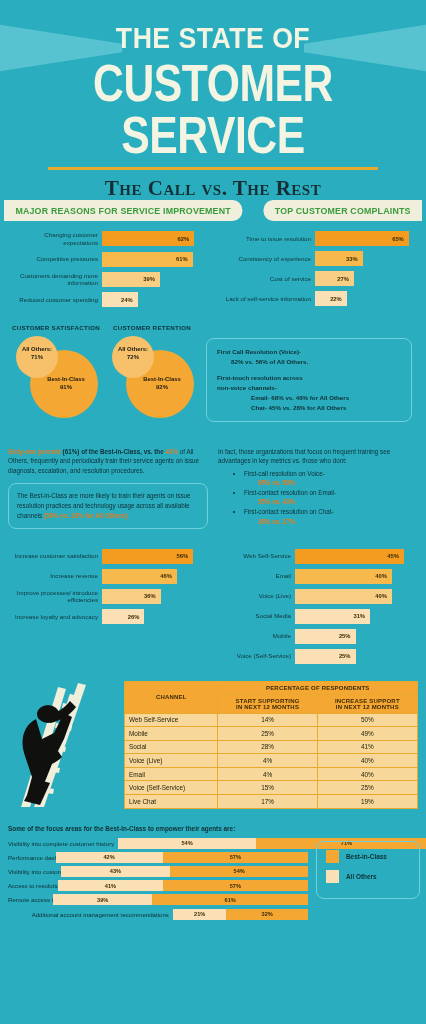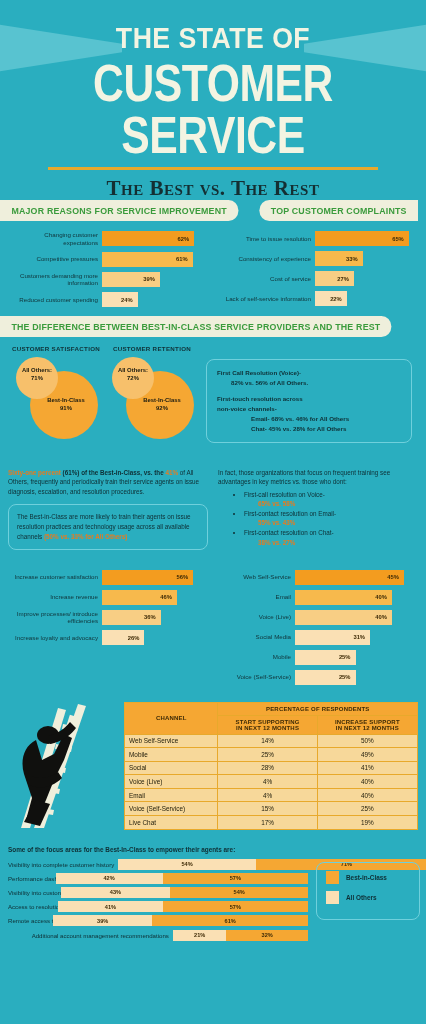--- a/index.html
+++ b/index.html
@@ -83,21 +83,21 @@
     font-size: 9.3px;
     letter-spacing: 0.2px;
     padding: 6px 12px 5px;
     display: inline-block;
     transform: scaleX(0.95);
     transform-origin: left center;
     font-family: "Liberation Sans Narrow", "Liberation Sans", sans-serif;
   }
   .hdr-left  { border-radius: 0 14px 14px 0; padding-left: 12px; }
   .hdr-right { border-radius: 14px 0 0 14px; transform-origin: right center; }
-  .hdr-row { display: flex; justify-content: flex-start; align-items: flex-start; border-radius: 7px; }
+  .hdr-row { display: flex; justify-content: center; align-items: flex-start; border-radius: 7px; }
   .hdr-center-wrap { text-align: center; }
   .hdr-center { border-radius: 14px; }
 
   
   .two-col { display: flex; }
   .col { width: 50%; }
   .barchart { padding: 10px 10px 4px; }
   .brow { display: flex; align-items: center; margin-bottom: 5px; }
   .blabel {
     color: #10343A;
@@ -258,21 +258,21 @@
 <body>
 
 <div class="page">
 
   <div class="hero">
     <div class="ribbon-l"></div>
     <div class="ribbon-r"></div>
     <div class="title-top">THE STATE OF</div>
     <div class="title-main">CUSTOMER SERVICE</div>
     <div class="gold-rule"></div>
-    <div class="subtitle-serif">The Best vs. The Rest</div>
+    <div class="subtitle-serif">The Call vs. The Rest</div>
 
   </div>
 
   <div class="hdr-row">
     <div class="hdr hdr-left">MAJOR REASONS FOR SERVICE IMPROVEMENT</div>
     <div class="hdr hdr-right">TOP CUSTOMER COMPLAINTS</div>
   </div>
 
   <div class="two-col">
     <div class="col barchart" id="chart-reasons">
@@ -338,23 +338,20 @@
           <div class="blabel" style="width: 92px;">Lack of self-service information</div>
           <div class="btrack">
             <div class="bfill" style="width: 31.4286%; background: rgb(250, 224, 180);">
               <span>22%</span>
             </div>
           </div>
         </div>
       </div>
   </div>
 
-  <div>
-    <div class="hdr hdr-left">THE DIFFERENCE BETWEEN BEST-IN-CLASS SERVICE PROVIDERS AND THE REST</div>
-  </div>
 
   <div class="venn-wrap">
     <div style="display:flex;">
       <div class="venn-block">
         <div class="venn-title">CUSTOMER SATISFACTION</div>
         <div class="circ-big"></div>
         <div class="circ-small"></div>
         <div class="venn-lbl lbl-other">
           <span>All Others:</span><br>
           <span>71%</span>

